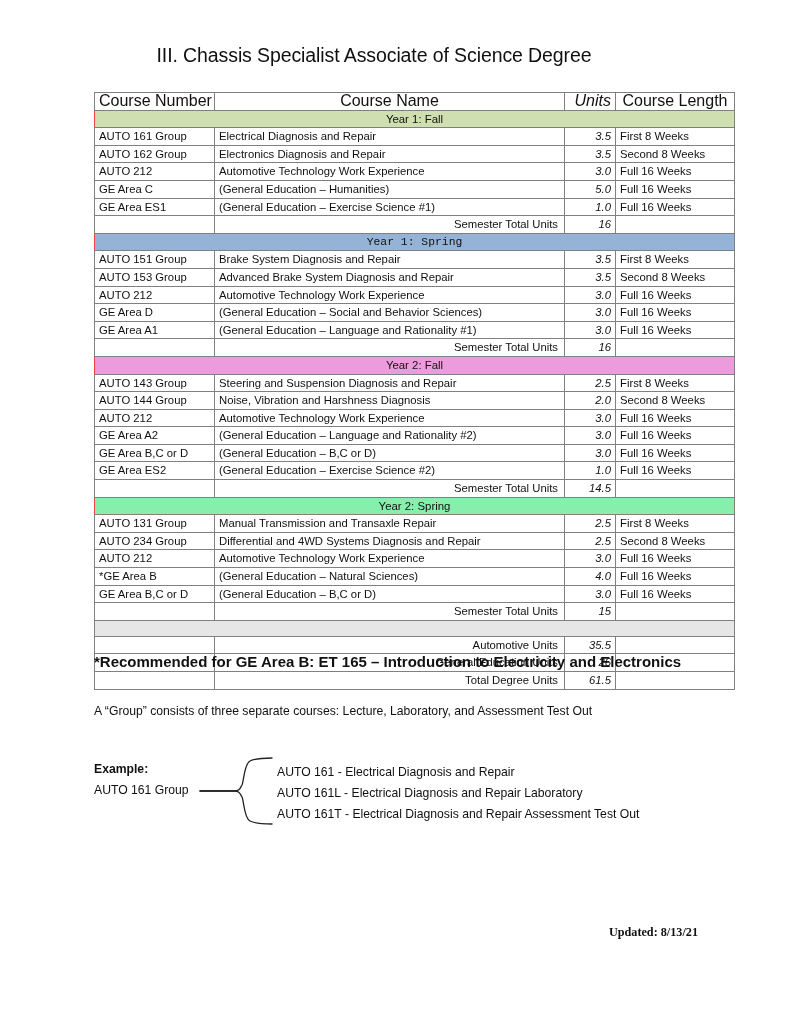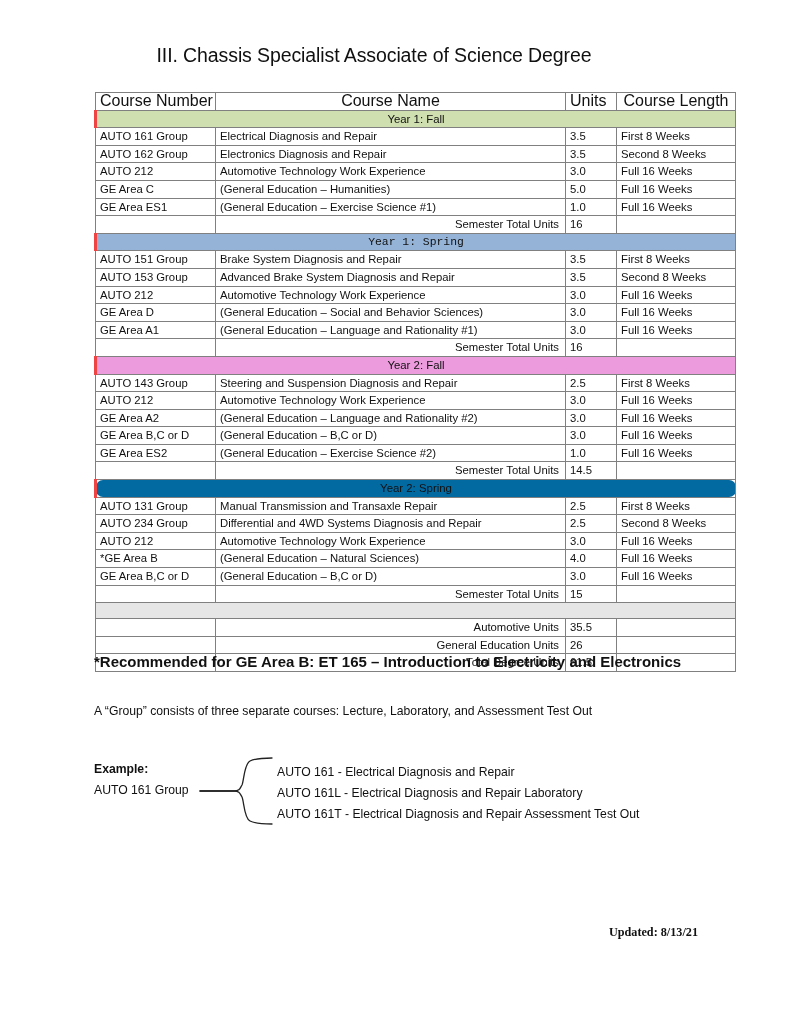--- a/index.html
+++ b/index.html
@@ -51,36 +51,36 @@
     padding: 0 4px;
     height: 16.6px;
     line-height: 16.6px;
     font-weight: normal;
     vertical-align: middle;
     overflow: hidden;
     white-space: nowrap;
   }
   .col-num   { width: 111px; }
   .col-name  { width: 341px; }
-  .col-units { width: 42px;  text-align: left; }
+  .col-units { width: 42px;  text-align: right; font-style: italic; }
   .col-len   { width: 110px; }
 
   thead td {
     text-align: center;
     height: 18px;
     line-height: 18px;
     font-size: 16px;
   }
 
   .band td {
     text-align: center;
     font-size: 11.4px;
     height: 16.6px;
     line-height: 16.6px;
-    border-left: 3px solid #ef4444;
+    border-left: 1px solid #ef4444;
     border-right: 1px solid #808080;
   }
 
   .total-row .col-name { text-align: right; padding-right: 6px; }
   .spacer-row td { background: #e6e6e6; height: 15px; line-height: 15px; }
 
   
   .footnote {
     position: absolute;
     left: 94px;
@@ -250,20 +250,26 @@
         <tr class="band">
           <td colspan="4" style="background: rgb(236, 155, 221); margin-left: 20px;">Year 2: Fall</td>
         </tr>
         <tr>
           <td class="col-num">AUTO 143 Group</td>
           <td class="col-name">Steering and Suspension Diagnosis and Repair</td>
           <td class="col-units">2.5</td>
           <td class="col-len">First 8 Weeks</td>
         </tr>
         <tr>
+          <td class="col-num">AUTO 144 Group</td>
+          <td class="col-name">Noise, Vibration and Harshness Diagnosis</td>
+          <td class="col-units">2.0</td>
+          <td class="col-len">Second 8 Weeks</td>
+        </tr>
+        <tr>
           <td class="col-num">AUTO 212</td>
           <td class="col-name">Automotive Technology Work Experience</td>
           <td class="col-units">3.0</td>
           <td class="col-len">Full 16 Weeks</td>
         </tr>
         <tr>
           <td class="col-num">GE Area A2</td>
           <td class="col-name">(General Education – Language and Rationality #2)</td>
           <td class="col-units">3.0</td>
           <td class="col-len">Full 16 Weeks</td>
@@ -280,21 +286,21 @@
           <td class="col-units">1.0</td>
           <td class="col-len">Full 16 Weeks</td>
         </tr>
         <tr class="total-row">
           <td class="col-num"></td>
           <td class="col-name">Semester Total Units</td>
           <td class="col-units">14.5</td>
           <td class="col-len"></td>
         </tr>
         <tr class="band">
-          <td colspan="4" style="background: #0369a1; border-radius: 7px;">Year 2: Spring</td>
+          <td colspan="4" style="background: #86efac;">Year 2: Spring</td>
         </tr>
         <tr>
           <td class="col-num">AUTO 131 Group</td>
           <td class="col-name">Manual Transmission and Transaxle Repair</td>
           <td class="col-units">2.5</td>
           <td class="col-len">First 8 Weeks</td>
         </tr>
         <tr>
           <td class="col-num">AUTO 234 Group</td>
           <td class="col-name">Differential and 4WD Systems Diagnosis and Repair</td>

